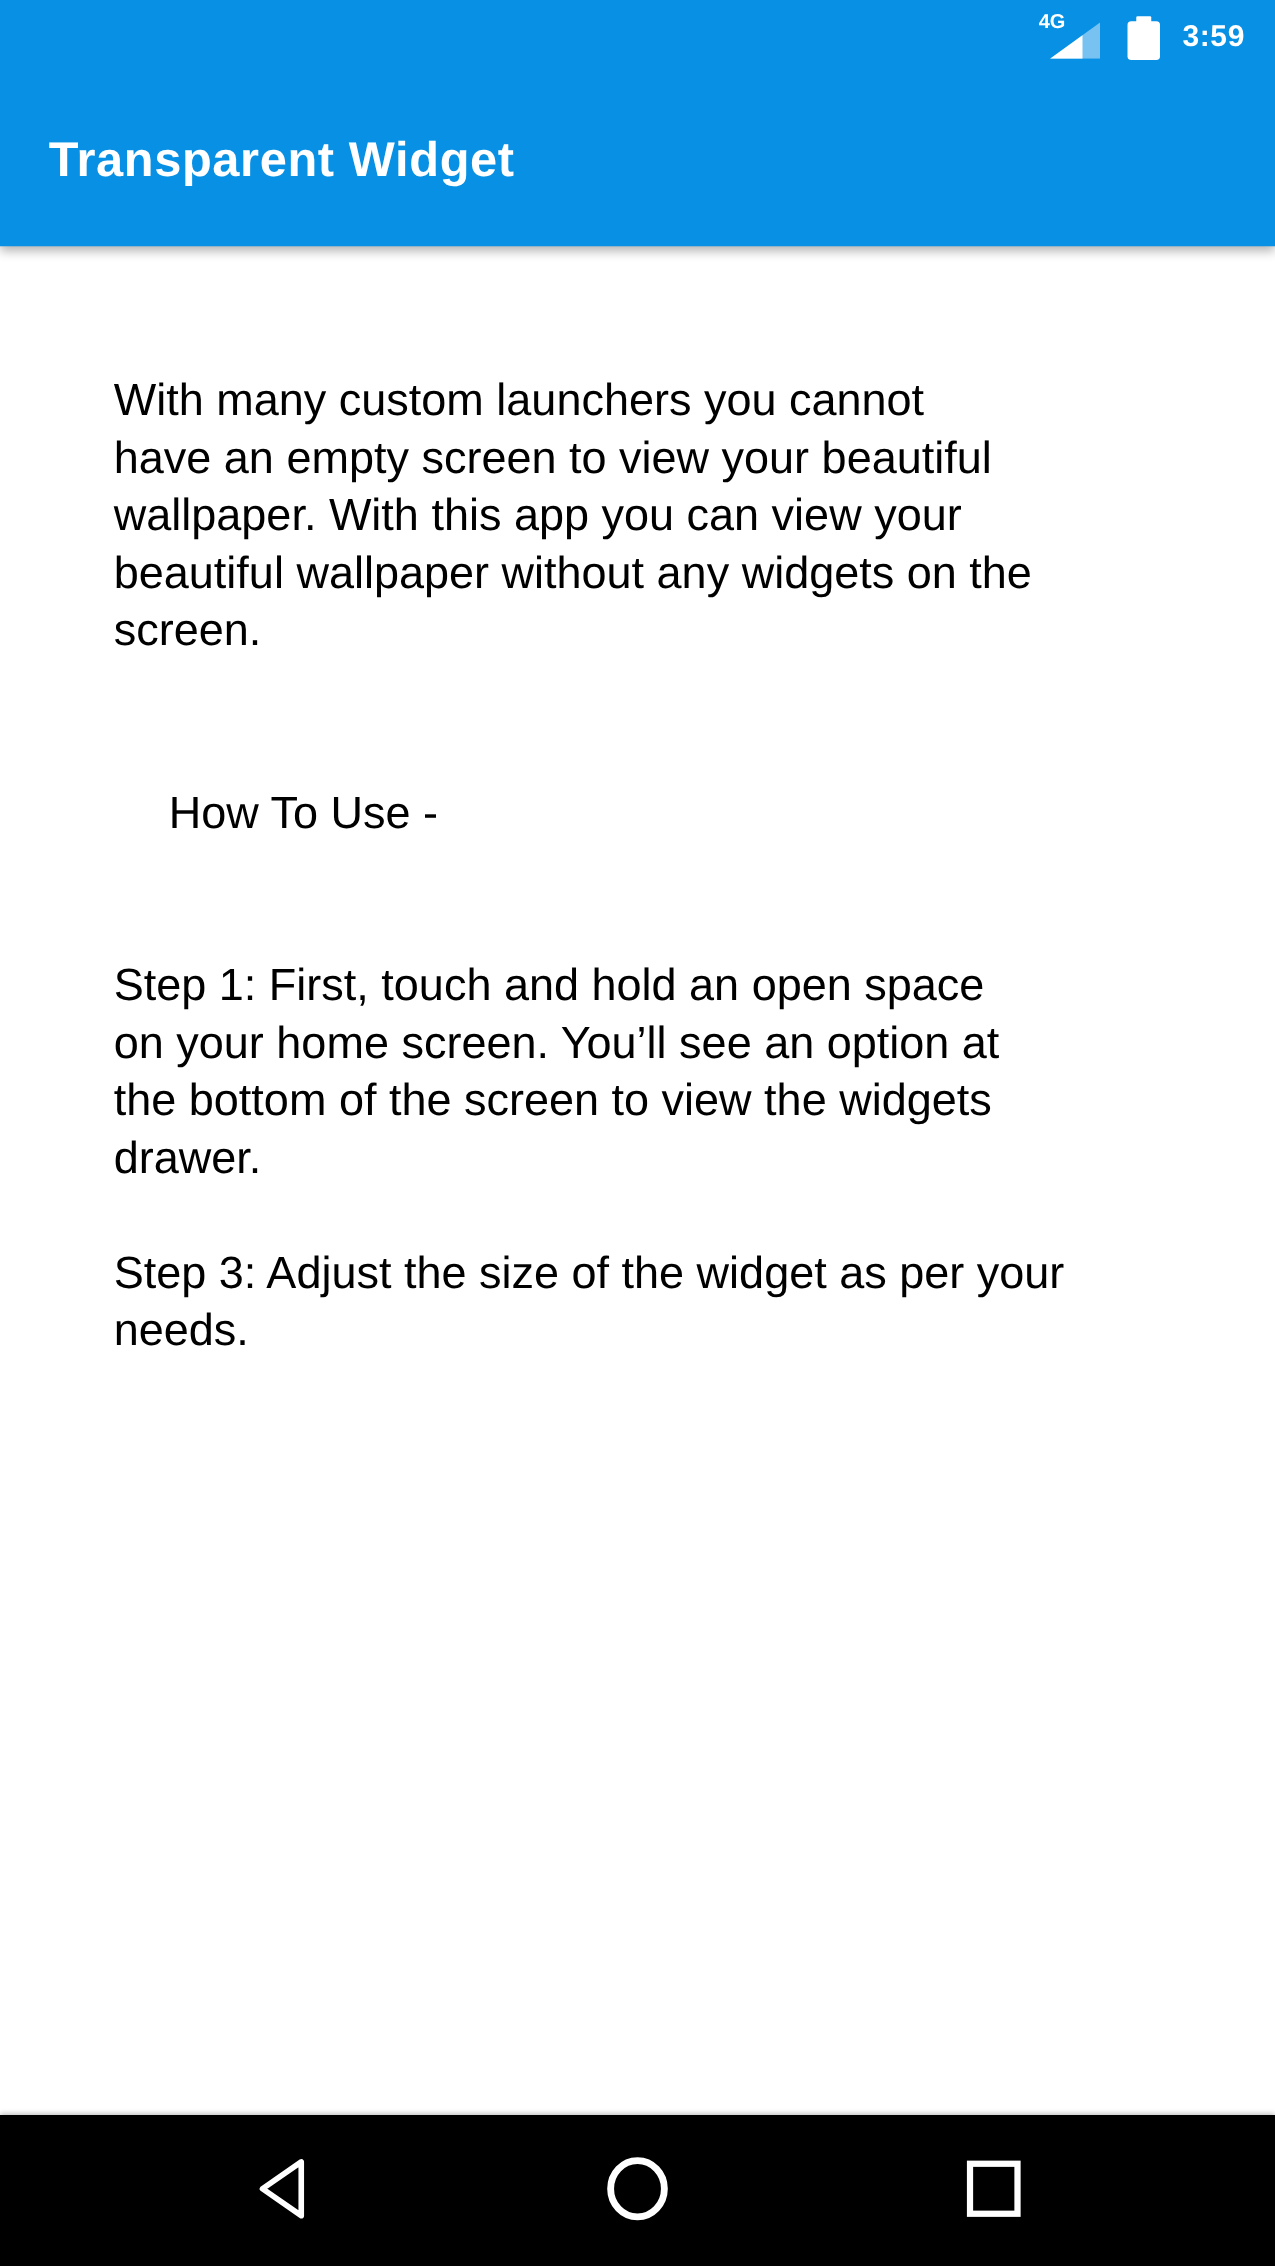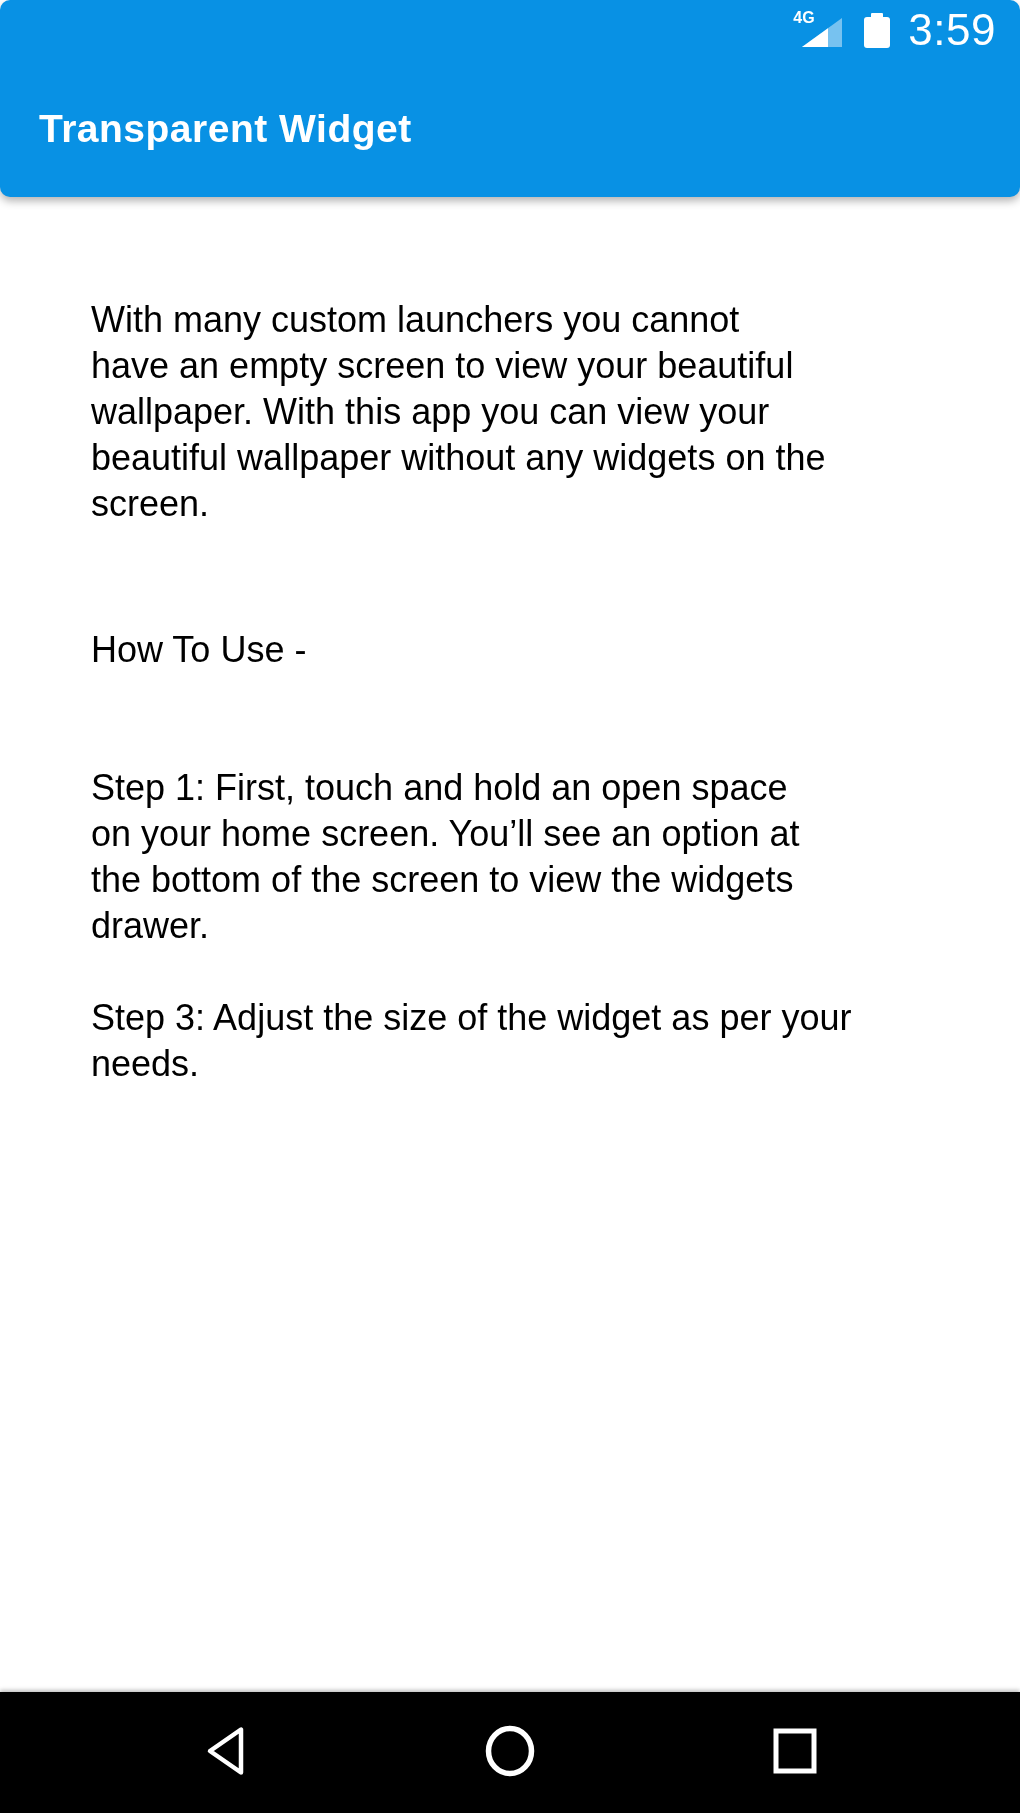--- a/index.html
+++ b/index.html
@@ -16,21 +16,20 @@
   }
 
   
   .app-header {
     position: relative;
     width: 100%;
     height: 197px;
     background: #0891e4;
     box-shadow: 0 4px 8px rgba(0,0,0,0.30);
     z-index: 2;
-    border-radius: 10px;
   }
 
   .status-bar {
     position: absolute;
     top: 0; left: 0; right: 0;
     height: 60px;
     display: flex;
     align-items: center;
     justify-content: flex-end;
     padding-right: 24px;
@@ -66,22 +65,22 @@
     content: "";
     position: absolute;
     top: -4px; left: 7px;
     width: 12px; height: 5px;
     background: #ffffff;
     border-radius: 1px 1px 0 0;
   }
 
   .status-time {
     color: #ffffff;
-    font-size: 44px;
-    font-weight: normal;
+    font-size: 24px;
+    font-weight: bold;
     line-height: 1;
     letter-spacing: 0.5px;
   }
 
   .title-row {
     position: absolute;
     top: 60px; bottom: 0; left: 0; right: 0;
     display: flex;
     align-items: center;
     padding-left: 39px;
@@ -105,21 +104,21 @@
   }
   .para {
     margin: 0;
     color: #000000;
     font-size: 36px;
     line-height: 46px;
     white-space: pre-line;
     max-width: 930px;
   }
   .para.intro      { margin-bottom: 100px; }
-  .para.how-to-use { margin-bottom: 92px; }
+  .para.how-to-use { margin-bottom: 92px; margin-left: 44px; }
   .para.step       { margin-bottom: 46px; }
 
   
   .nav-bar {
     position: absolute;
     left: 0; right: 0; bottom: 0;
     height: 121px;
     background: #000000;
     display: flex;
     align-items: center;

